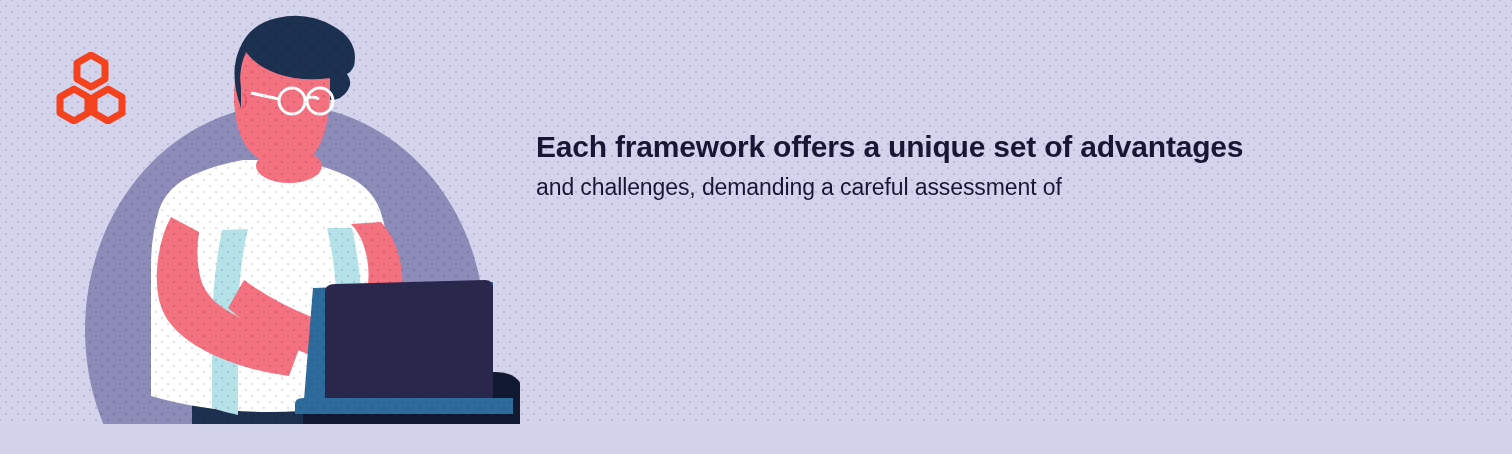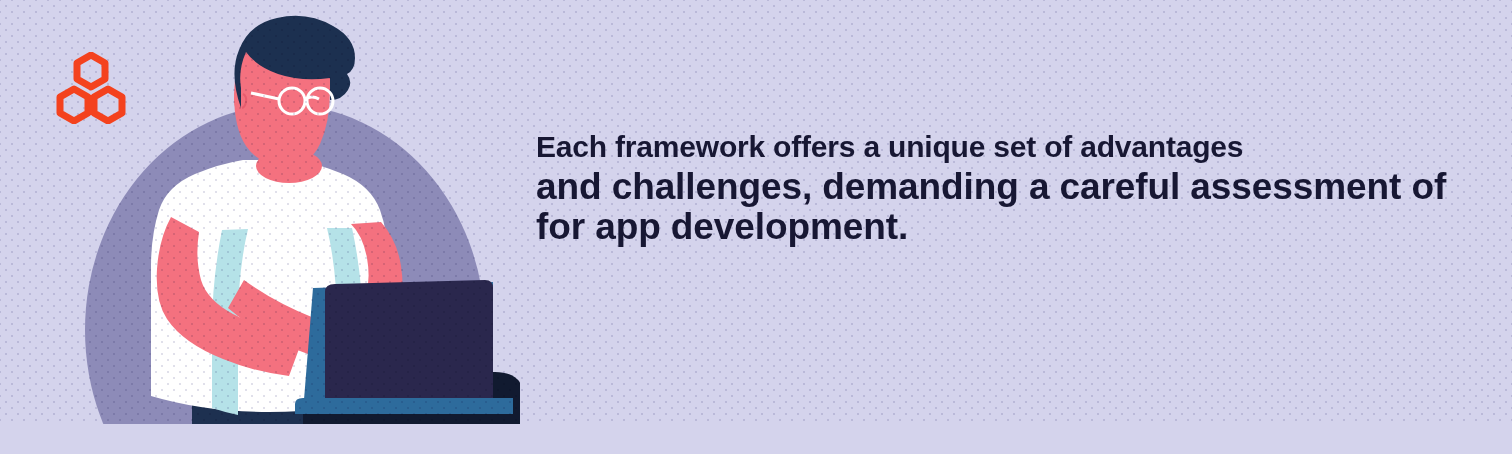--- a/index.html
+++ b/index.html
@@ -52,25 +52,24 @@
   
   .text-block {
     position: absolute;
     left: 536px;
     top: 127px;
     width: 900px;
     z-index: 8;
   }
   .text-line {
     color: #171733;
-    font-size: 37px;
+    font-size: 23px;
     line-height: 40px;
     letter-spacing: -0.1px;
     white-space: nowrap;
-    font-weight: bold;
   }
   .text-line.bold {
     font-weight: bold;
     font-size: 30px;
     letter-spacing: -0.2px;
   }
 </style>
 </head>
 <body>
 
@@ -185,18 +184,17 @@
         <polygon points="36,3 50,11 50,27 36,35 22,27 22,11"></polygon>
         <polygon points="19,37 33,45 33,61 19,69 5,61 5,45"></polygon>
         <polygon points="53,37 67,45 67,61 53,69 39,61 39,45"></polygon>
       </g>
     </svg>
   </div>
 
   <div class="text-block">
     <div class="text-line bold">Each framework offers a unique set of advantages</div>
     <div class="text-line">and challenges, demanding a careful assessment of</div>
-    <div class="text-line">for app development.</div>
   </div>
 
   <div class="dot-texture"></div>
 
 </div>
 
 </body></html>

